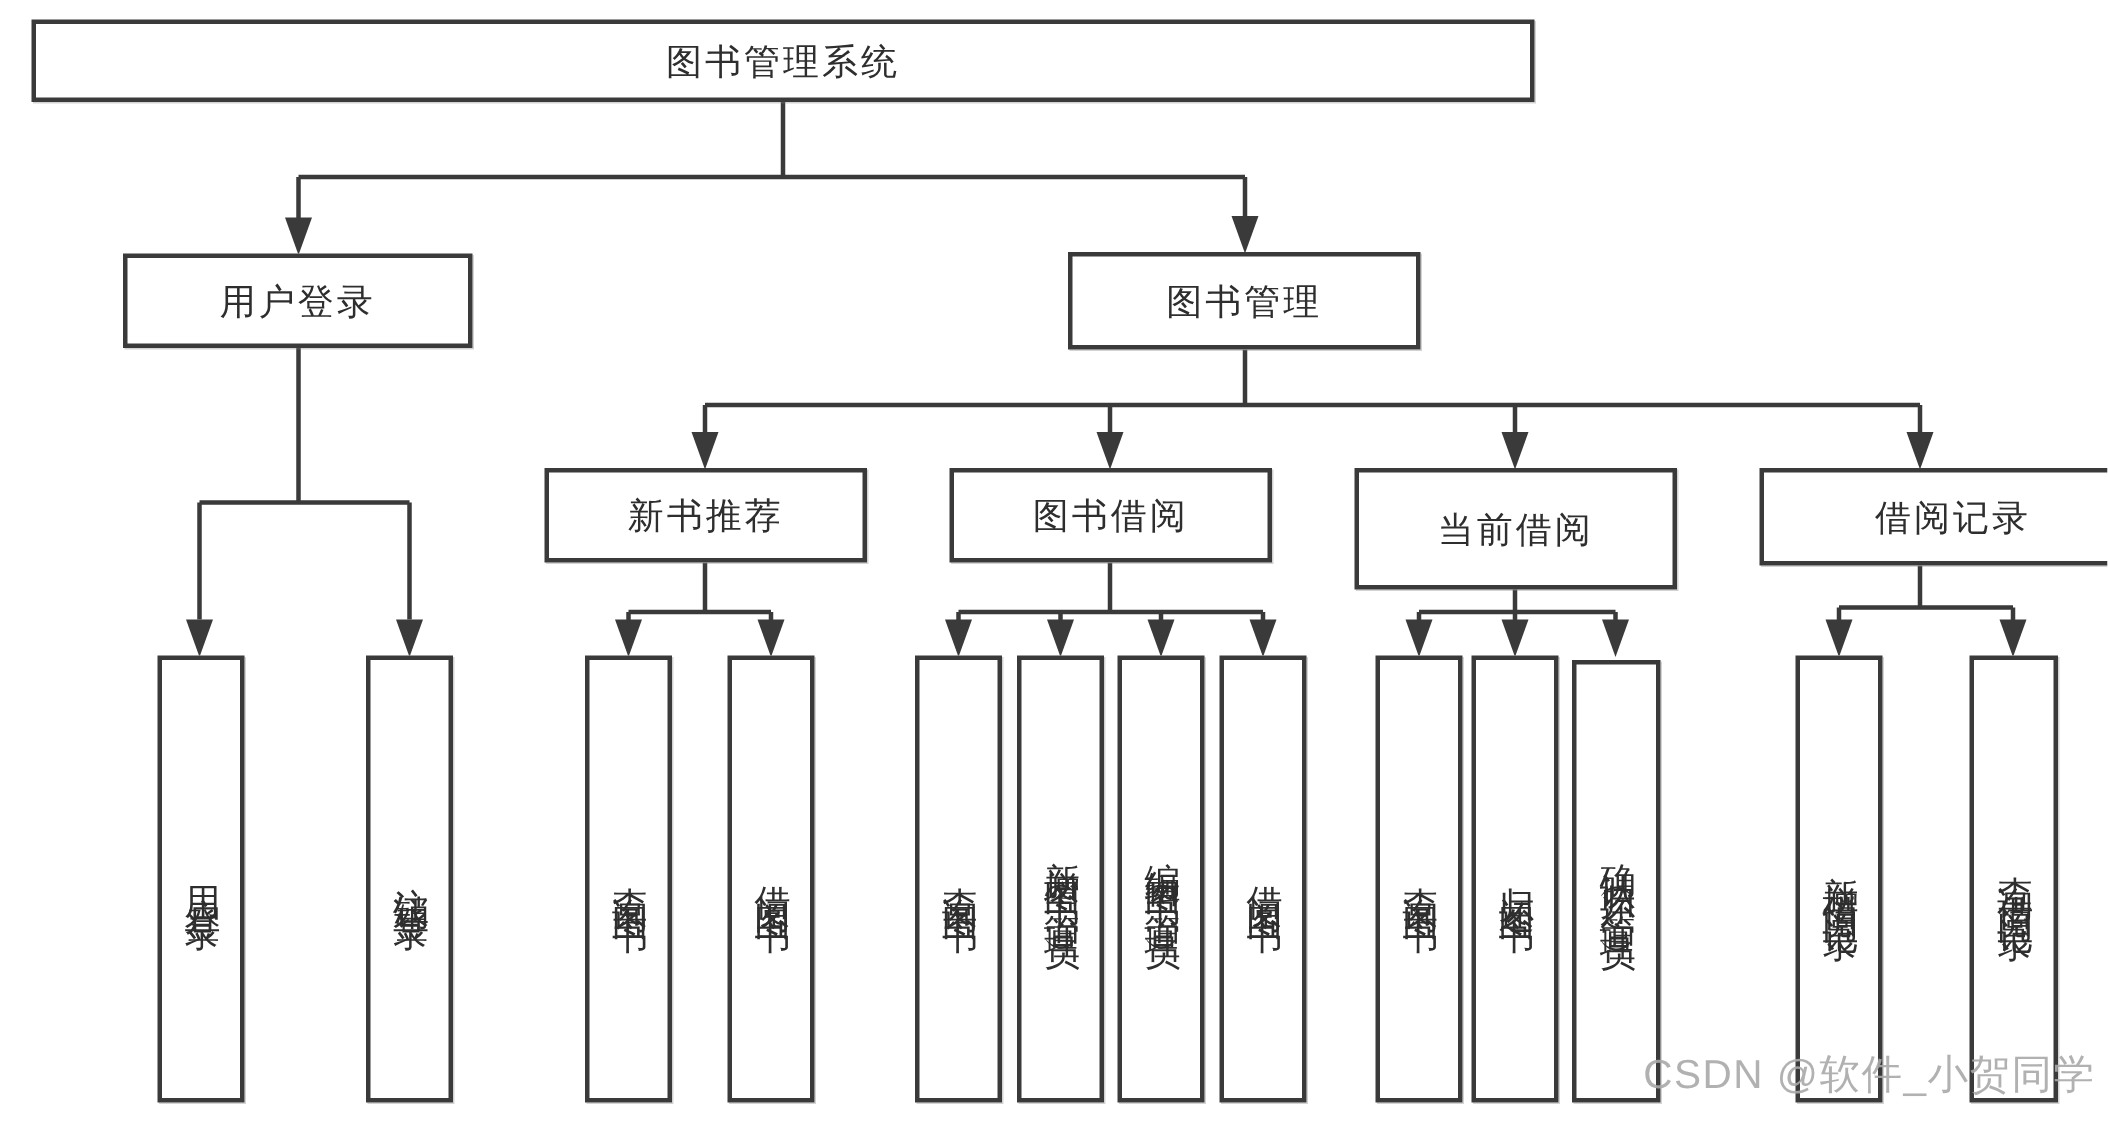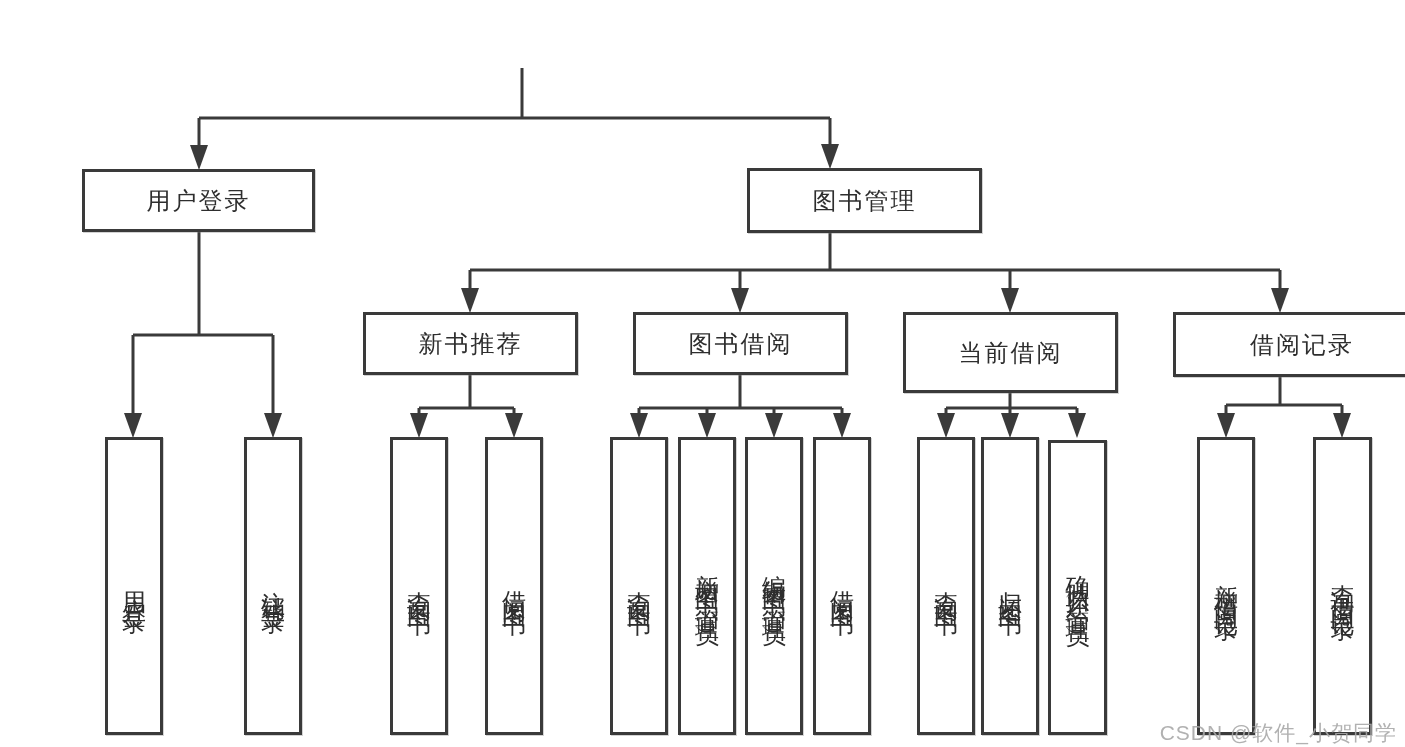--- a/index.html
+++ b/index.html
@@ -42,22 +42,22 @@
   .vbox {
     writing-mode: vertical-rl;
     text-orientation: mixed;
     letter-spacing: 7px;
     line-height: 1;
     text-align: center;
   }
   .watermark {
     position: absolute;
     right: 8px;
-    bottom: 0;
-    font-size: 21px;
+    bottom: 13px;
+    font-size: 27px;
     letter-spacing: 1px;
     color: rgba(168,168,168,0.9);
     pointer-events: none;
   }
 </style>
 </head>
 <body>
 
 <div class="canvas">
 
@@ -90,25 +90,28 @@
     <path d="M1010 375 V408 M946 408 H1077 M946 408 V414 M1010 408 V414 M1077 408 V414"></path>
     <polygon points="937,413 955,413 946,438"></polygon>
     <polygon points="1001,413 1019,413 1010,438"></polygon>
     <polygon points="1068,413 1086,413 1077,438"></polygon>
 
     <path d="M1280 377 V405 M1226 405 H1342 M1226 405 V414 M1342 405 V414"></path>
     <polygon points="1217,413 1235,413 1226,438"></polygon>
     <polygon points="1333,413 1351,413 1342,438"></polygon>
   </svg>
 
+  <div class="box hbox" style="left:21px; top:13px; width:1002px; height:55px;">
+    <span>图书管理系统</span>
+  </div>
 
   <div class="box hbox" style="left:82px; top:169px; width:233px; height:63px;">
     <span>用户登录</span>
   </div>
-  <div class="box hbox" style="left:712px; top:168px; width:235px; height:65px;margin-left:35px;">
+  <div class="box hbox" style="left:712px; top:168px; width:235px; height:65px;">
     <span>图书管理</span>
   </div>
 
   <div class="box hbox" style="left:633px; top:312px; width:215px; height:63px;">
     <span>图书借阅</span>
   </div>
   <div class="box hbox" style="left:363px; top:312px; width:215px; height:63px;">
     <span>新书推荐</span>
   </div>
   <div class="box hbox" style="left:903px; top:312px; width:215px; height:81px;">

